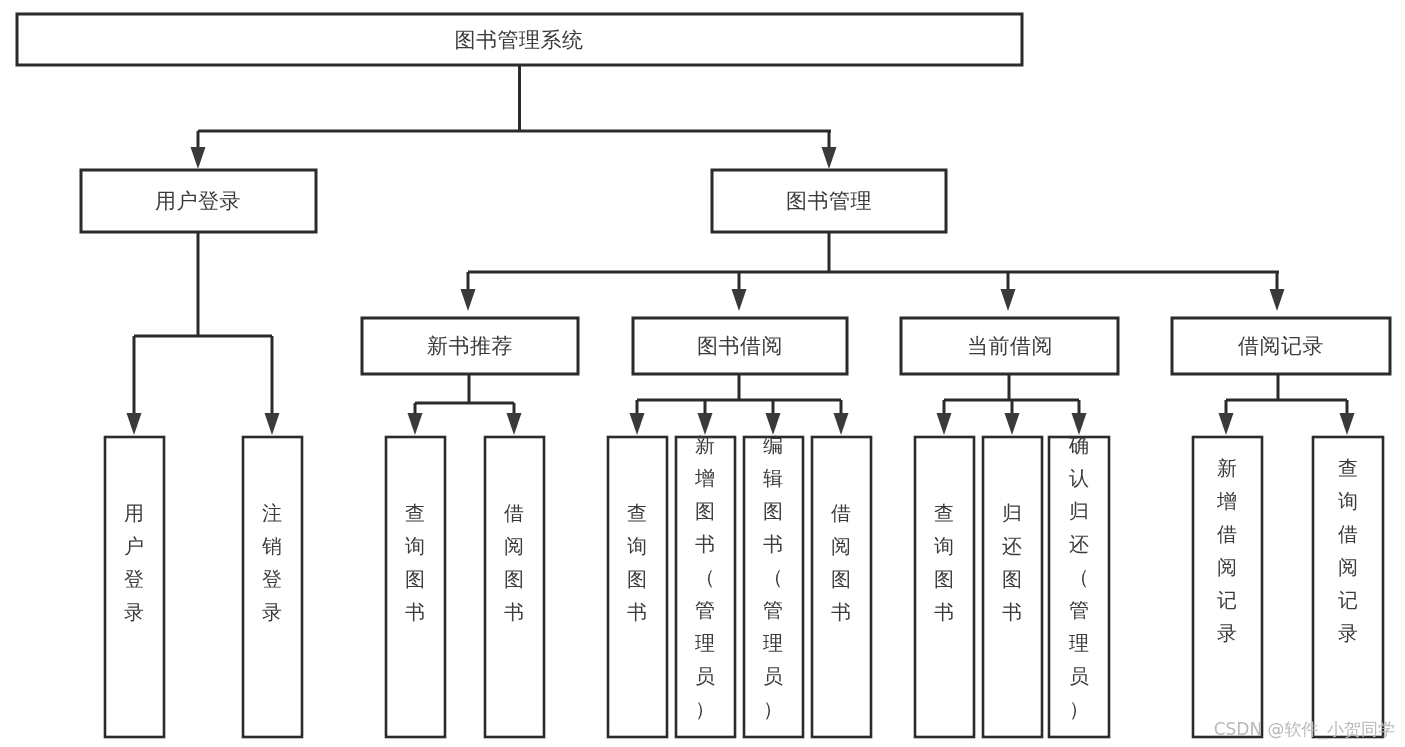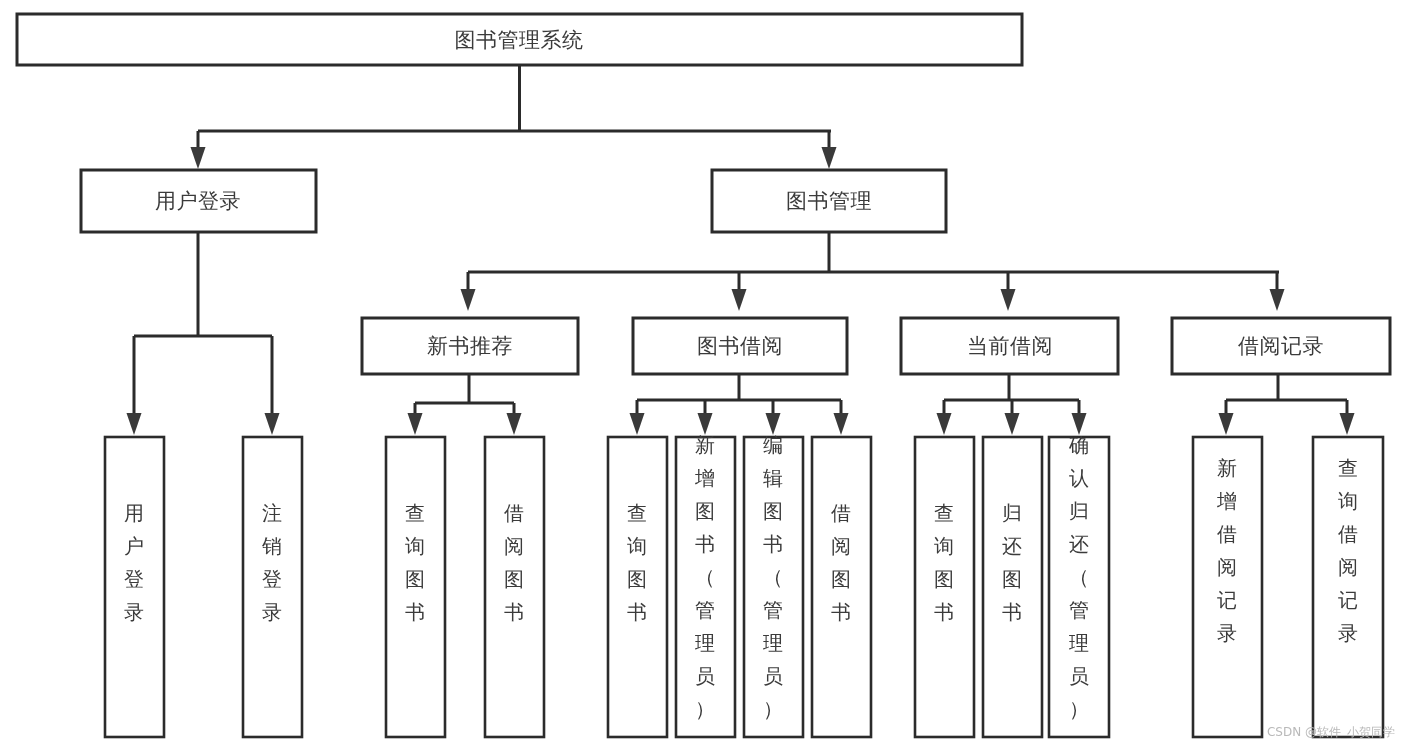--- a/index.html
+++ b/index.html
@@ -58,21 +58,21 @@
     font-family: "DejaVu Sans", "Liberation Sans", sans-serif;
     font-size: 20px;
     fill: #3b3b3b;
     text-anchor: middle;
   }
   .watermark {
     position: absolute;
     right: 10px;
     bottom: 6px;
     font-family: "DejaVu Sans", "Liberation Sans", sans-serif;
-    font-size: 12px;
+    font-size: 17px;
     color: #b9b9b9;
     white-space: nowrap;
     user-select: none;
   }
 </style>
 </head>
 <body>
 
 <div id="diagram-root">
   <svg class="diagram-canvas" viewBox="0 0 1405 747" xmlns="http://www.w3.org/2000/svg">

